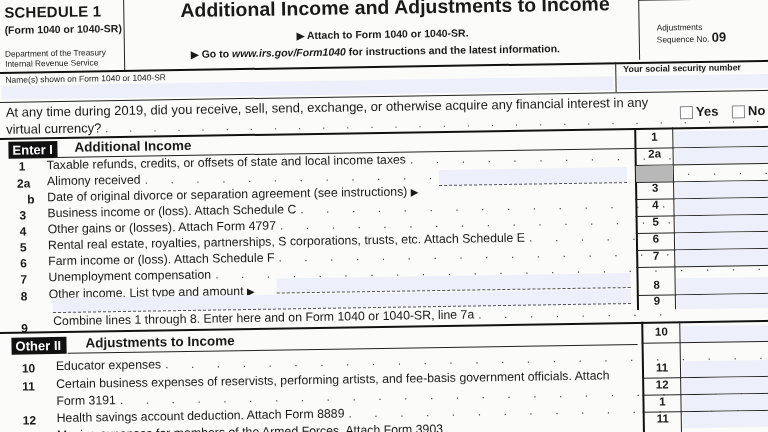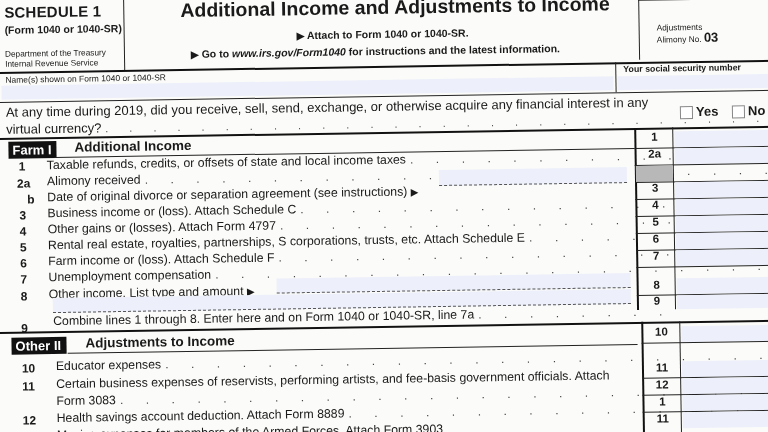--- a/index.html
+++ b/index.html
@@ -70,21 +70,21 @@
   </div>
   <div class="abs instr" style="left:198px; top:57px;">
     <span class="arrow">▶</span>
     <span>Go to </span><i>www.irs.gov/Form1040</i><span> for instructions and the latest information.</span>
   </div>
 
   <div class="vline" style="left:646px; top:0px; height:76px;"></div>
   <div class="hline" style="left:646px; top:16px; width:160px;"></div>
   <div class="abs attach-lbl" style="left:664px; top:40px;">
     <div>Adjustments</div>
-    <div><span>Alimony No.</span> <span class="seq-no">03</span></div>
+    <div><span>Sequence No.</span> <span class="seq-no">09</span></div>
   </div>
 
   <div class="hline thick" style="left:0px; top:78px; width:810px;"></div>
 
   <div class="abs small-lbl" style="left:12px; top:81px;">Name(s) shown on Form 1040 or 1040-SR</div>
   <div class="name-field" style="left:8px; top:92px; width:612px; height:14px;"></div>
   <div class="vline" style="left:622px; top:78px; height:30px;"></div>
   <div class="abs ssn-lbl" style="left:630px; top:80px;">Your social security number</div>
   <div class="name-field" style="left:624px; top:92px; width:180px; height:14px;"></div>
   <div class="hline" style="left:0px; top:108px; width:810px;"></div>
@@ -93,21 +93,21 @@
   <div class="abs q-text" style="left:12px; top:128px;">
     <span>virtual currency?</span>
     <span class="dots">. . . . . . . . . . . . . . . . . . . . . . . . . . . . . . . .</span>
   </div>
   <div class="chk" style="left:686px; top:123px;"></div>
   <div class="abs yn" style="left:702px; top:121px;">Yes</div>
   <div class="chk" style="left:738px; top:123px;"></div>
   <div class="abs yn" style="left:754px; top:121px;">No</div>
   <div class="hline thick" style="left:0px; top:144px; width:810px;"></div>
 
-  <div class="part-badge" style="left:14px; top:148px;">Farm I</div>
+  <div class="part-badge" style="left:14px; top:148px;">Enter I</div>
   <div class="part-title" style="left:80px; top:147px;">Additional Income</div>
   <div class="hline" style="left:60px; top:164px; width:580px;"></div>
 
   <div class="vline thick" style="left:640px; top:144px; height:182px;"></div>
   <div class="vline" style="left:678px; top:144px; height:182px;"></div>
 
   <div class="line-num" style="left:24px; top:166px;">1</div>
   <div class="line-txt" style="left:52px; top:165px;"><span>Taxable refunds, credits, or offsets of state and local income taxes</span><span class="ldots">. . . . . . . . . . .</span></div>
   <div class="box-num" style="left:641px; top:147px;">1</div>
   <div class="amt-cell" style="left:680px; top:148px; width:124px; height:16px;"></div>
@@ -177,21 +177,21 @@
   <div class="vline" style="left:682px; top:338px; height:130px;"></div>
 
   <div class="line-num" style="left:24px; top:368px;">10</div>
   <div class="line-txt" style="left:58px; top:366px;"><span>Educator expenses</span><span class="ldots">. . . . . . . . . . . . . . . . . . . . . . . . . . . . . . . . . . .</span></div>
   <div class="box-num" style="left:645px; top:342px;">10</div>
   <div class="amt-cell" style="left:684px; top:343px; width:124px; height:16px;"></div>
   <div class="hline" style="left:644px; top:359px; width:170px;"></div>
 
   <div class="line-num" style="left:24px; top:386px;">11</div>
   <div class="line-txt" style="left:58px; top:384px;">Certain business expenses of reservists, performing artists, and fee-basis government officials. Attach</div>
-  <div class="line-txt" style="left:58px; top:401px;"><span>Form 3083</span><span class="ldots">. . . . . . . . . . . . . . . . . . . . . . . . . . . . . . . . . . . . . .</span></div>
+  <div class="line-txt" style="left:58px; top:401px;"><span>Form 3191</span><span class="ldots">. . . . . . . . . . . . . . . . . . . . . . . . . . . . . . . . . . . . . .</span></div>
   <div class="box-num" style="left:645px; top:378px;">11</div>
   <div class="amt-cell" style="left:684px; top:378px; width:124px; height:16px;"></div>
   <div class="hline" style="left:644px; top:394px; width:170px;"></div>
 
   <div class="line-num" style="left:24px; top:420px;">12</div>
   <div class="line-txt" style="left:58px; top:418px;"><span>Health savings account deduction. Attach Form 8889</span><span class="ldots">. . . . . . . . . . . . . . . . . . . . . . . . . .</span></div>
   <div class="box-num" style="left:645px; top:395px;">12</div>
   <div class="amt-cell" style="left:684px; top:395px; width:124px; height:16px;"></div>
   <div class="hline" style="left:644px; top:411px; width:170px;"></div>
 

